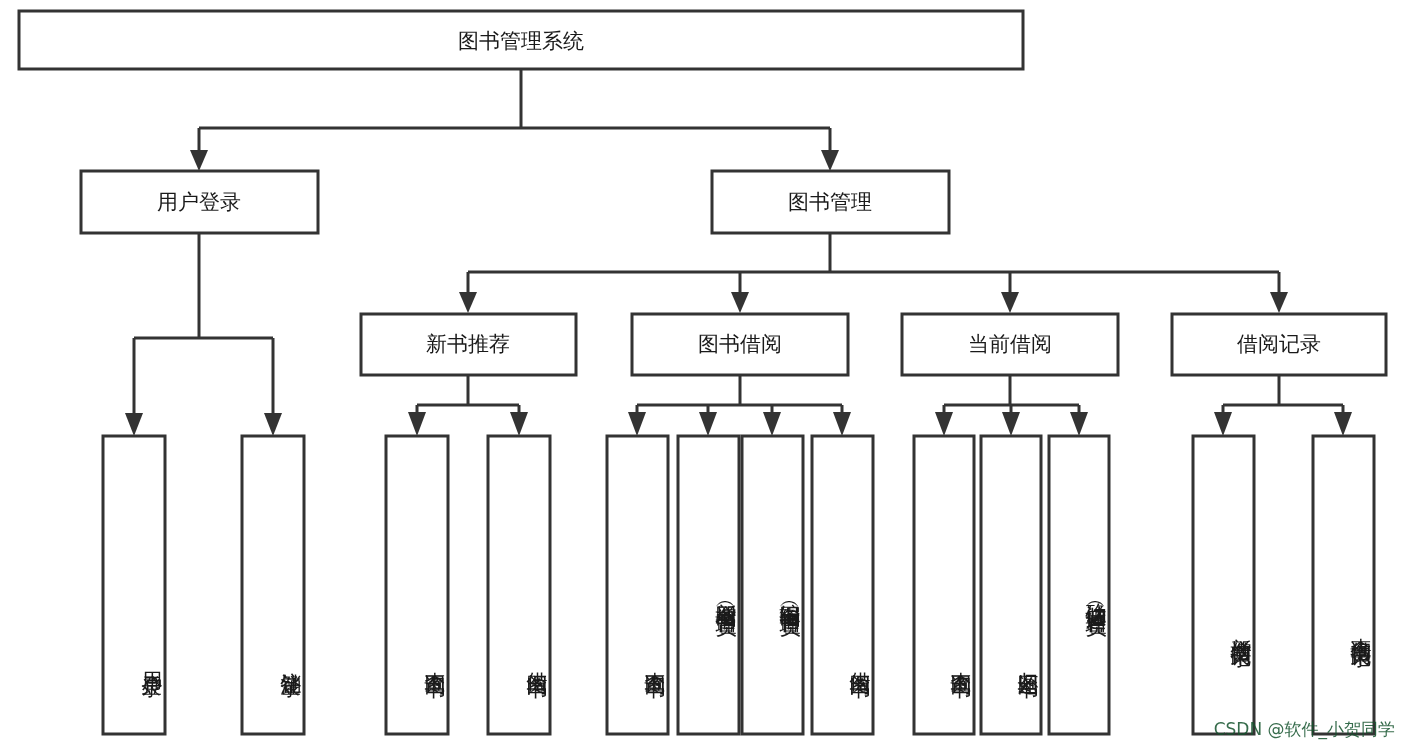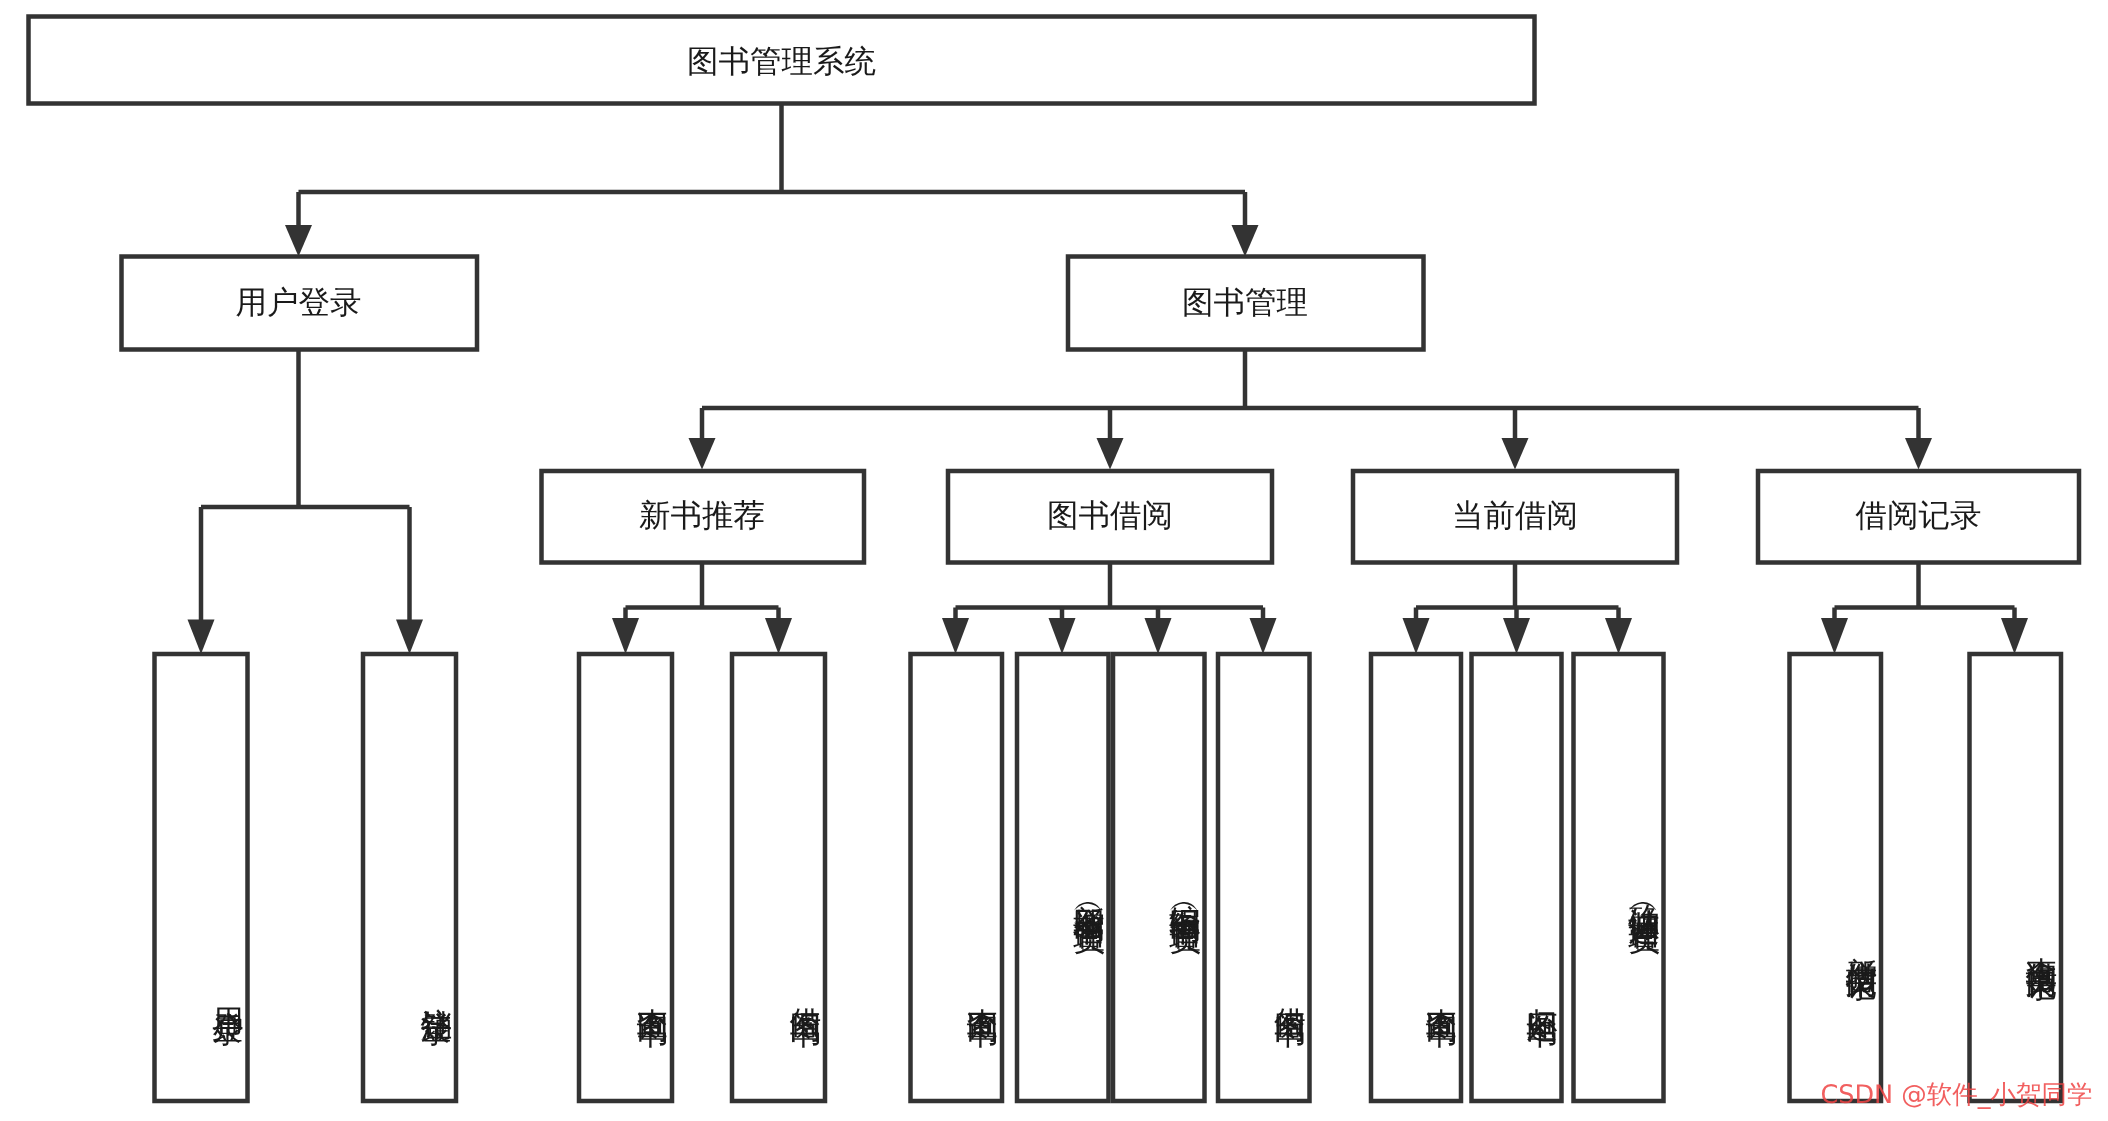--- a/index.html
+++ b/index.html
@@ -61,21 +61,21 @@
     justify-content: center;
     white-space: nowrap;
     pointer-events: none;
   }
   .watermark {
     position: absolute;
     right: 10px;
     bottom: 6px;
     font-family: "DejaVu Sans", "Liberation Sans", sans-serif;
     font-size: 17px;
-    color: #ef4444;
+    color: #14532d;
     white-space: nowrap;
     opacity: 0.85;
   }
 </style>
 </head>
 <body>
 
 <div id="diagram-root">
 
   <svg class="diagram" viewBox="0 0 1405 747">

